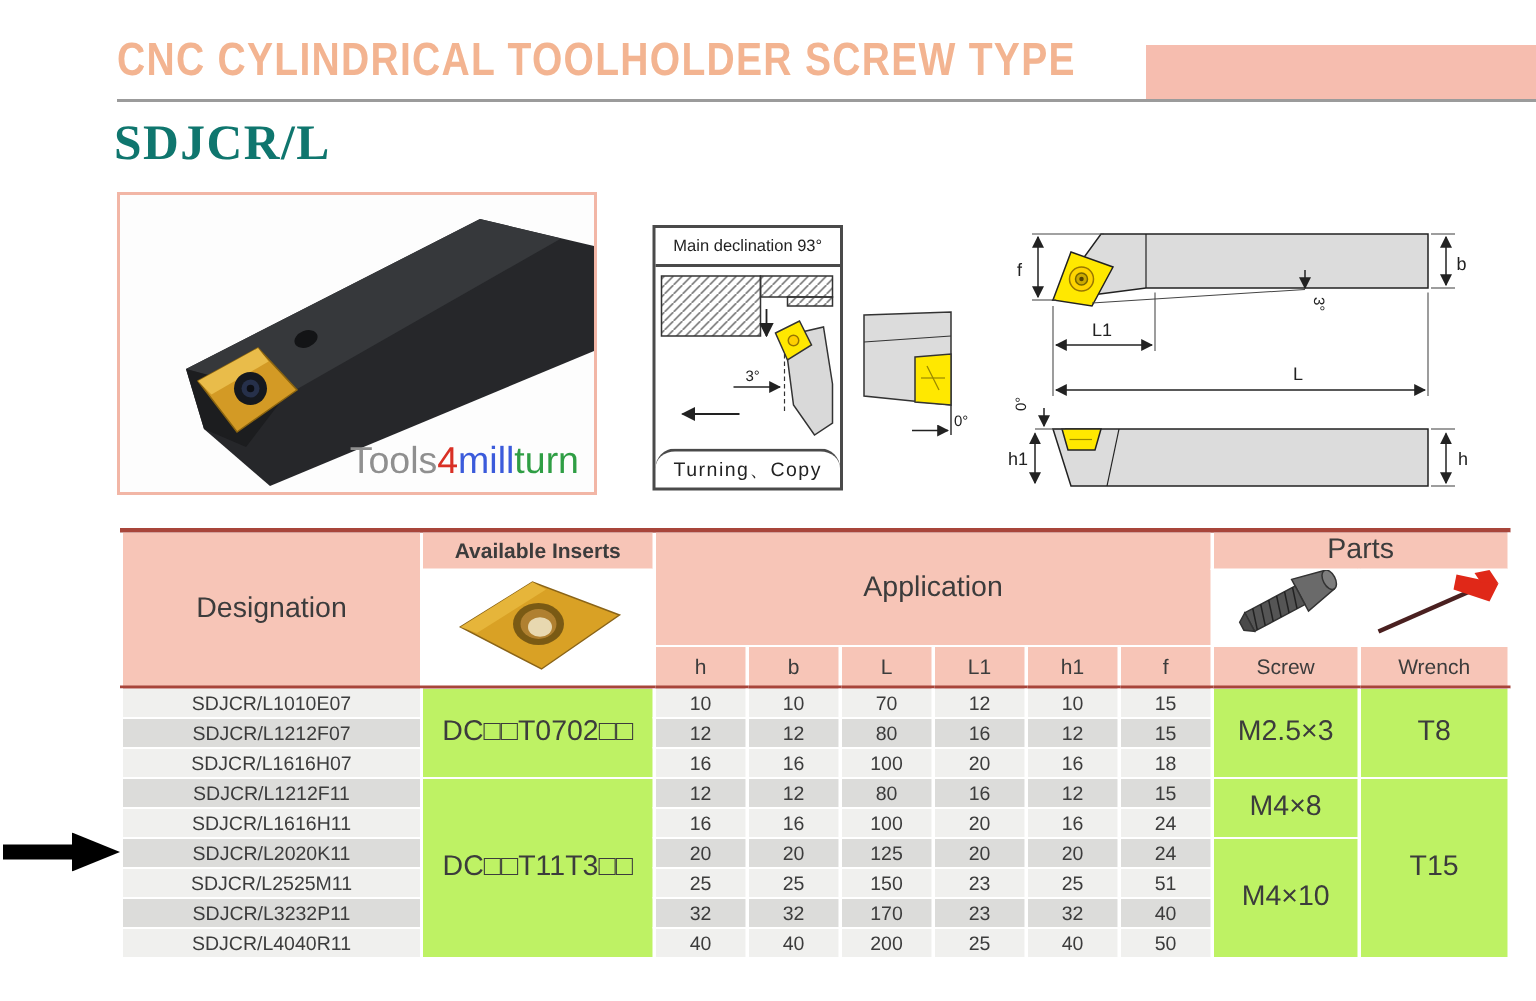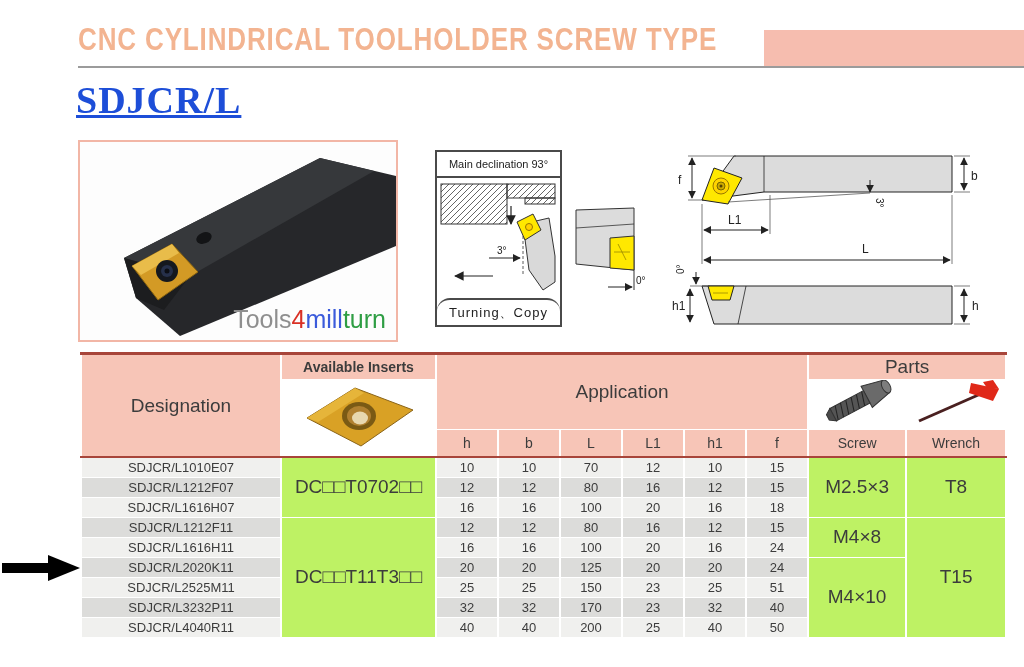--- a/index.html
+++ b/index.html
@@ -6,24 +6,24 @@
   #page{position:relative;width:1024px;height:667px;background:#fff;overflow:hidden;
         font-family:"Liberation Sans","DejaVu Sans",sans-serif;color:#333;}
 
   
   .title-text{position:absolute;left:78px;top:22px;font-size:31px;font-weight:bold;
               color:#f3b491;letter-spacing:1px;transform:scaleX(0.84);transform-origin:left center;
               white-space:nowrap;}
   .title-bar{position:absolute;left:764px;top:30px;width:260px;height:36px;background:#f6bdaf;}
   .rule{position:absolute;left:78px;top:66px;width:946px;height:2px;background:#9b9b9b;}
   .model{position:absolute;left:76px;top:78px;font-family:"Liberation Serif","DejaVu Serif",serif;
-         font-size:38px;font-weight:bold;color:#1d4ed8;letter-spacing:1px;text-decoration:underline;}
+         font-size:33px;font-weight:bold;color:#0f766e;letter-spacing:1px;}
 
   
-  .photo{position:absolute;left:78px;top:140px;width:320px;height:202px;border:2px solid #f2b6a6;
+  .photo{position:absolute;left:78px;top:128px;width:320px;height:202px;border:2px solid #f2b6a6;
          background:#fdfdfd;box-sizing:border-box;}
   .watermark{position:absolute;right:10px;bottom:6px;font-size:25px;font-weight:normal;white-space:nowrap;}
   .wm-gray{color:#8f8f8f;} .wm-red{color:#d93025;} .wm-blue{color:#3b5bdb;} .wm-green{color:#2f9e44;}
 
   
   .decl-box{position:absolute;left:435px;top:150px;width:127px;height:177px;border:2px solid #4a4a4a;
             box-sizing:border-box;background:#fff;display:flex;flex-direction:column;justify-content:space-between;}
   .decl-title{height:25px;border-bottom:2px solid #4a4a4a;font-size:11px;color:#222;
               display:flex;align-items:center;justify-content:center;white-space:nowrap;}
   .decl-diagram{flex:1;}

